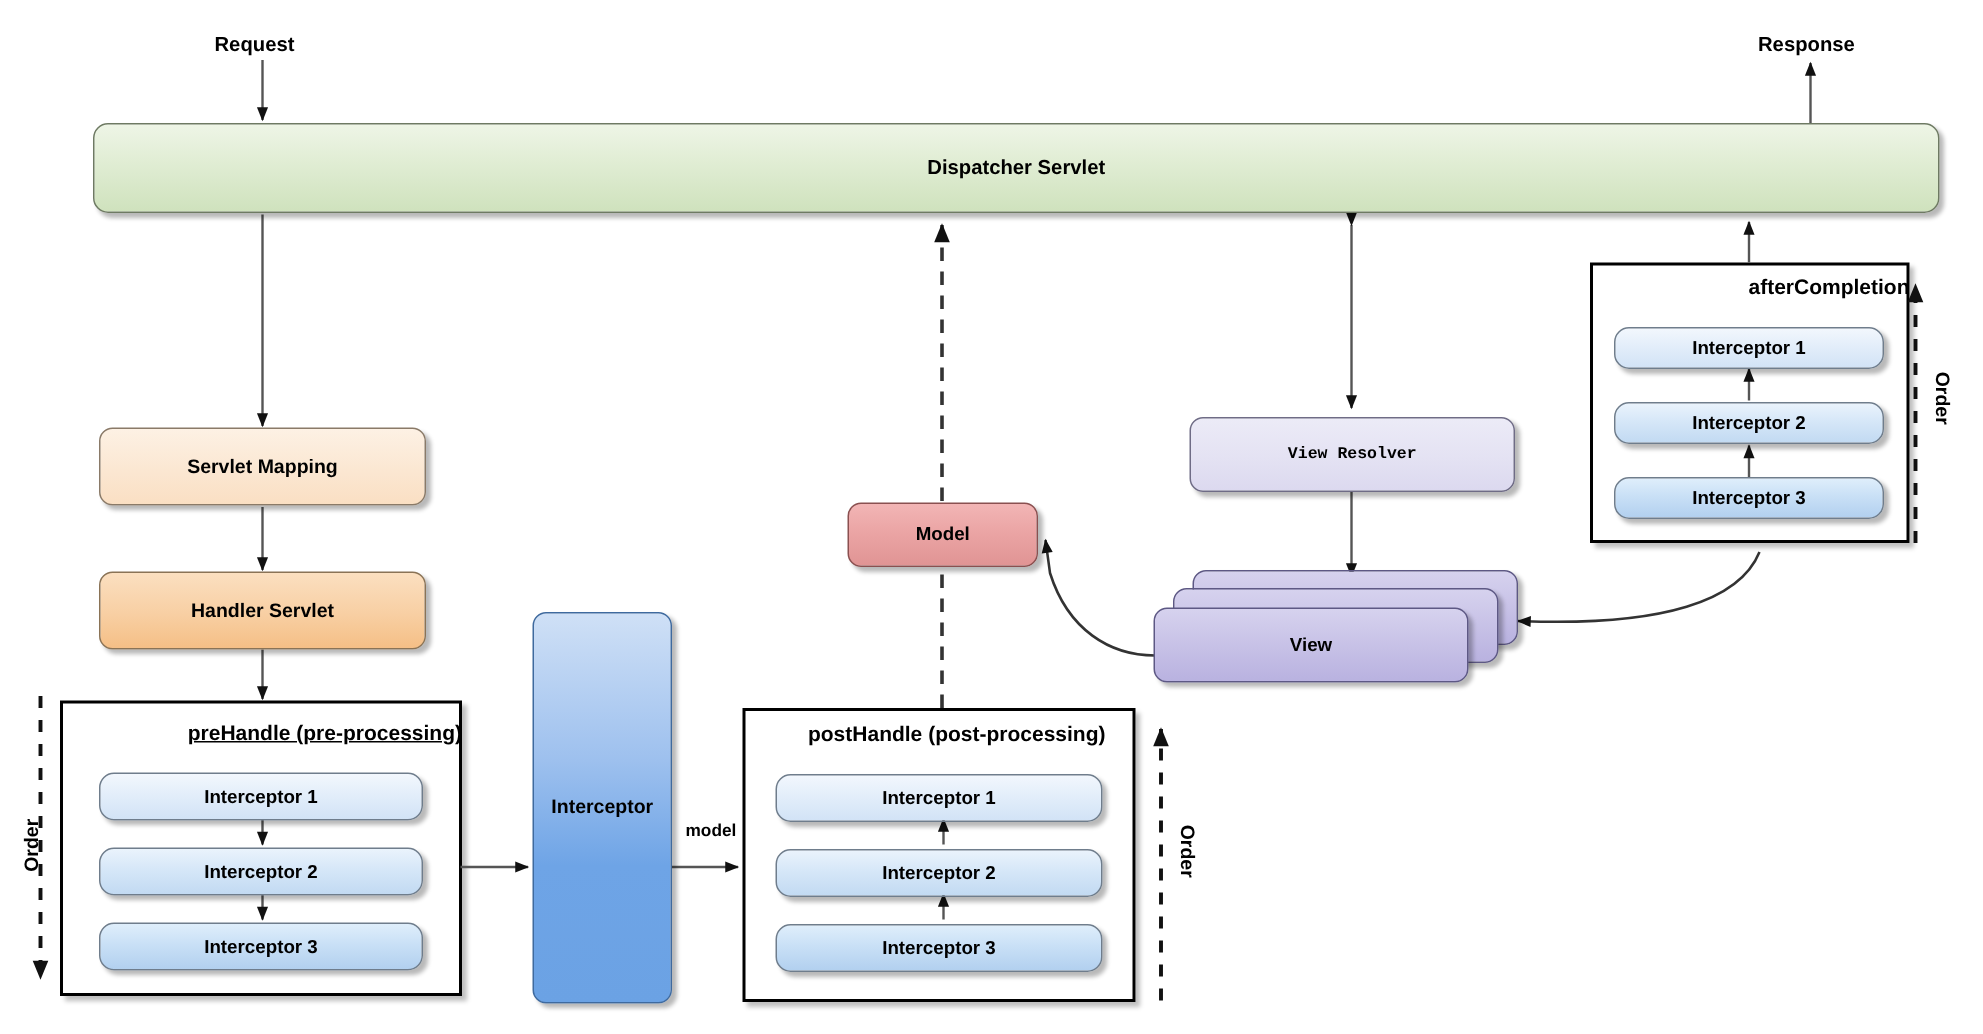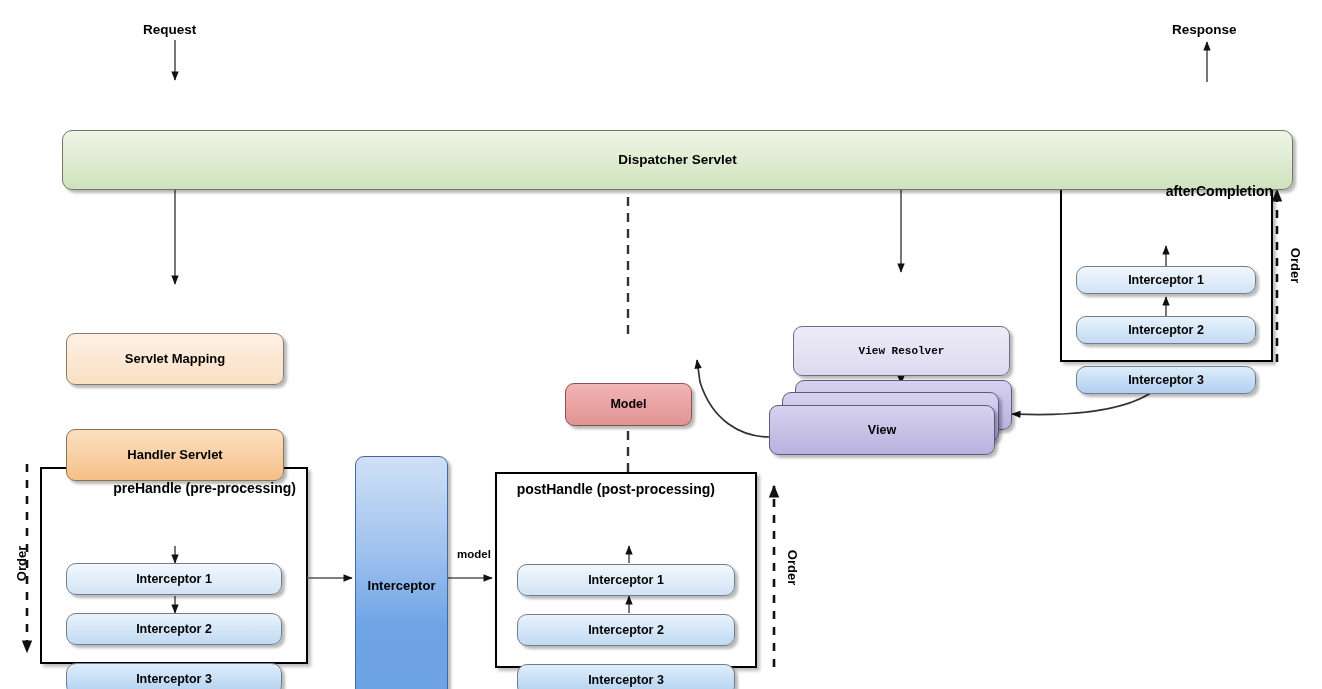--- a/index.html
+++ b/index.html
@@ -22,21 +22,20 @@
     align-items: center;
     justify-content: center;
     text-align: center;
     font-weight: bold;
     color: #000000;
     border: 1px solid #4d4d4d;
     border-radius: 9px;
     box-shadow: 3px 3px 3px rgba(0,0,0,0.28);
     z-index: 5;
     line-height: 1.15;
-    margin-top: 48px;
   }
   .dispatcher {
     background: linear-gradient(180deg,#eef5e6 0%, #dfecd2 48%, #cfe2bd 100%);
     border: 1px solid #6e7a63;
     border-radius: 10px;
     font-size: 13.5px;
   }
   .handler-mapping {
     background: linear-gradient(180deg,#fdf1e4 0%, #fbe7d2 55%, #fadfc3 100%);
     border: 1px solid #8a7a68;
@@ -196,48 +195,48 @@
   <div class="label label-endpoint" style="left:143px; top:22px;">Request</div>
   <div class="label label-endpoint" style="left:1172px; top:22px;">Response</div>
 
   <div class="node dispatcher" style="left:62px; top:82px; width:1231px; height:60px;">Dispatcher Servlet</div>
 
   <div class="node handler-mapping" style="left:66px; top:285px; width:218px; height:52px;">Servlet Mapping</div>
 
   <div class="node handler-adapter" style="left:66px; top:381px; width:218px; height:52px;">Handler Servlet</div>
 
   <div class="group-box" style="left:40px; top:467px; width:268px; height:197px;"></div>
-  <div class="group-title" style="left:28px; top:480px; width:268px;">preHandle (pre-processing)</div>
+  <div class="group-title" style="left:40px; top:480px; width:268px;text-decoration:underline;">preHandle (pre-processing)</div>
 
   <div class="node interceptor i1" style="left:66px; top:515px; width:216px; height:32px;">Interceptor 1</div>
   <div class="node interceptor i2" style="left:66px; top:565px; width:216px; height:32px;">Interceptor 2</div>
   <div class="node interceptor i3" style="left:66px; top:615px; width:216px; height:32px;">Interceptor 3</div>
 
   <div class="order-label rot-up" style="left:-2px; top:556px; width:46px; text-align:center;">Order</div>
 
   <div class="node controller" style="left:355px; top:408px; width:93px; height:261px;">Interceptor</div>
 
   <div class="label label-small" style="left:457px; top:548px;">model</div>
 
   <div class="group-box" style="left:495px; top:472px; width:262px; height:196px;"></div>
-  <div class="group-title" style="left:495px; top:481px; width:220px;">postHandle (post-processing)</div>
+  <div class="group-title" style="left:517px; top:481px; width:220px;">postHandle (post-processing)</div>
 
   <div class="node interceptor i1" style="left:517px; top:516px; width:218px; height:32px;">Interceptor 1</div>
   <div class="node interceptor i2" style="left:517px; top:566px; width:218px; height:32px;">Interceptor 2</div>
   <div class="node interceptor i3" style="left:517px; top:616px; width:218px; height:32px;">Interceptor 3</div>
 
   <div class="order-label rot-down" style="left:769px; top:560px; width:46px; text-align:center;">Order</div>
 
   <div class="node model" style="left:565px; top:335px; width:127px; height:43px;">Model</div>
 
   <div class="node view-resolver" style="left:793px; top:278px; width:217px; height:50px;">View Resolver</div>
 
   <div class="view-card" style="left:795px; top:380px; width:217px; height:50px;"></div>
   <div class="view-card" style="left:782px; top:392px; width:217px; height:50px;"></div>
-  <div class="view-card view-front" style="left:769px; top:405px; width:226px; height:50px;">View</div>
+  <div class="view-card view-front" style="left:769px; top:405px; width:210px; height:50px;">View</div>
 
   <div class="group-box" style="left:1060px; top:175px; width:213px; height:187px;"></div>
   <div class="group-title" style="left:1060px; top:183px; width:213px;">afterCompletion</div>
 
   <div class="node interceptor i1" style="left:1076px; top:218px; width:180px; height:28px;">Interceptor 1</div>
   <div class="node interceptor i2" style="left:1076px; top:268px; width:180px; height:28px;">Interceptor 2</div>
   <div class="node interceptor i3" style="left:1076px; top:318px; width:180px; height:28px;">Interceptor 3</div>
 
   <div class="order-label rot-down" style="left:1272px; top:258px; width:46px; text-align:center;">Order</div>
 

